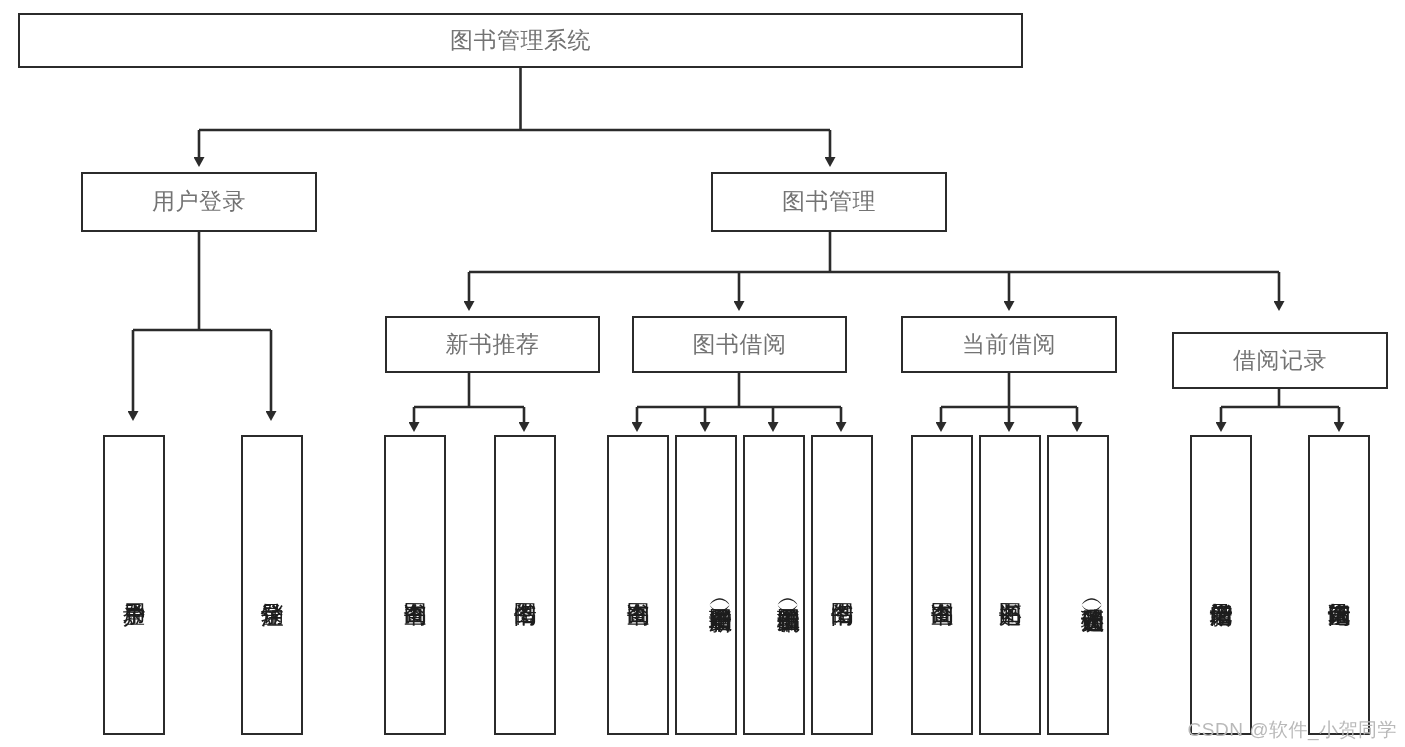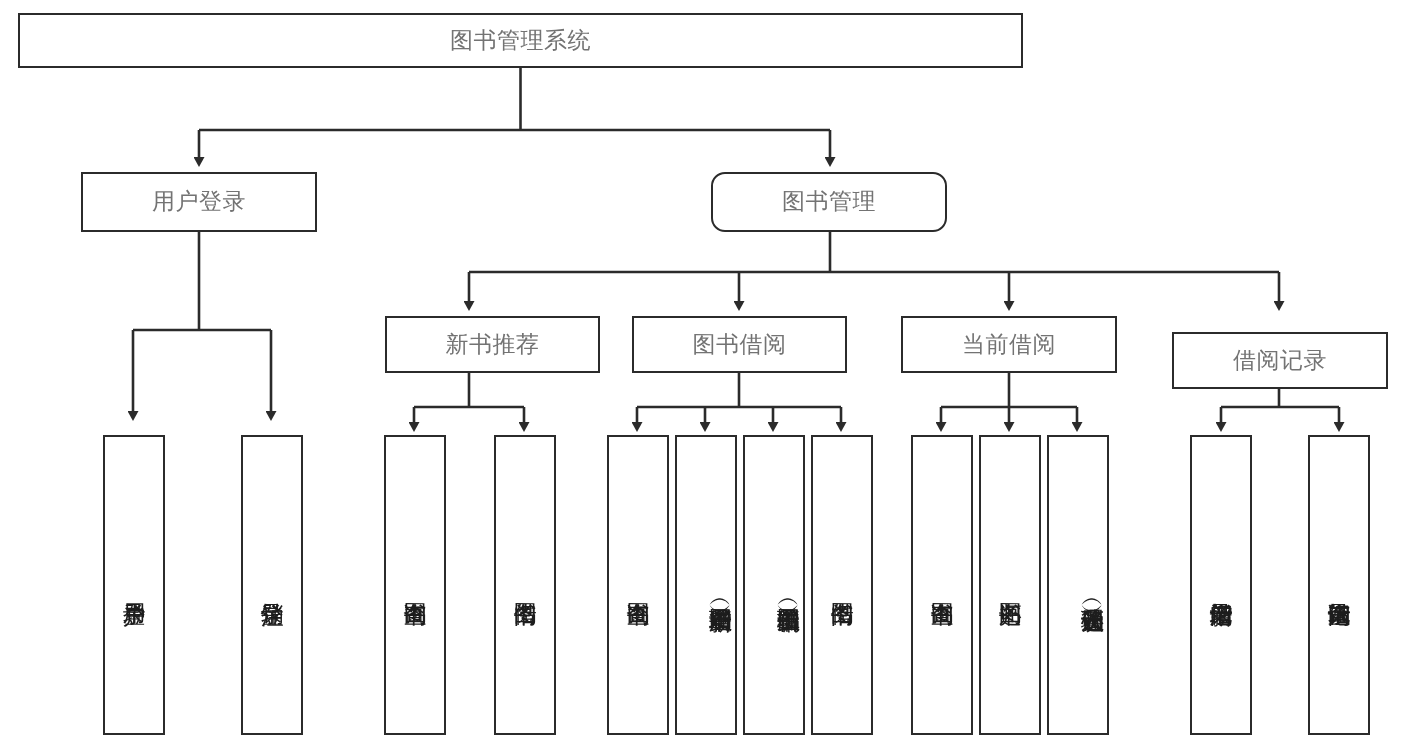--- a/index.html
+++ b/index.html
@@ -141,21 +141,21 @@
     </g>
   </svg>
 
   <div class="node-box" style="left:18px; top:13px; width:1005px; height:55px;">
     <span class="node-label-h">图书管理系统</span>
   </div>
 
   <div class="node-box" style="left:81px; top:172px; width:236px; height:60px;">
     <span class="node-label-h">用户登录</span>
   </div>
-  <div class="node-box" style="left:711px; top:172px; width:236px; height:60px;border-radius:14px;">
+  <div class="node-box" style="left:711px; top:172px; width:236px; height:60px;">
     <span class="node-label-h">图书管理</span>
   </div>
 
   <div class="node-box" style="left:362px; top:316px; width:215px; height:57px;margin-left:23px;">
     <span class="node-label-h">新书推荐</span>
   </div>
   <div class="node-box" style="left:632px; top:316px; width:215px; height:57px;">
     <span class="node-label-h">图书借阅</span>
   </div>
   <div class="node-box" style="left:901px; top:316px; width:216px; height:57px;padding-left:33px;">
@@ -202,14 +202,15 @@
     <span class="node-label-v v-top">确认归还（管理员）</span>
   </div>
 
   <div class="node-box" style="left:1190px; top:435px; width:62px; height:300px;">
     <span class="node-label-v">新增借阅记录</span>
   </div>
   <div class="node-box" style="left:1308px; top:435px; width:62px; height:300px;">
     <span class="node-label-v">查询借阅记录</span>
   </div>
 
+  <div class="watermark">CSDN @软件_小贺同学</div>
 
 </div>
 
 </body></html>

